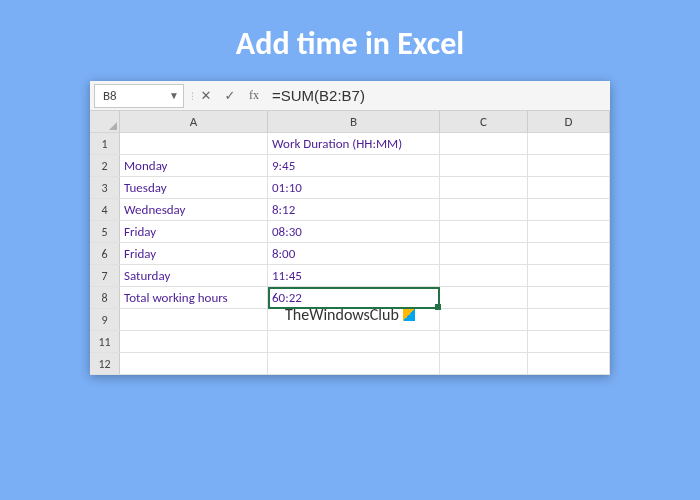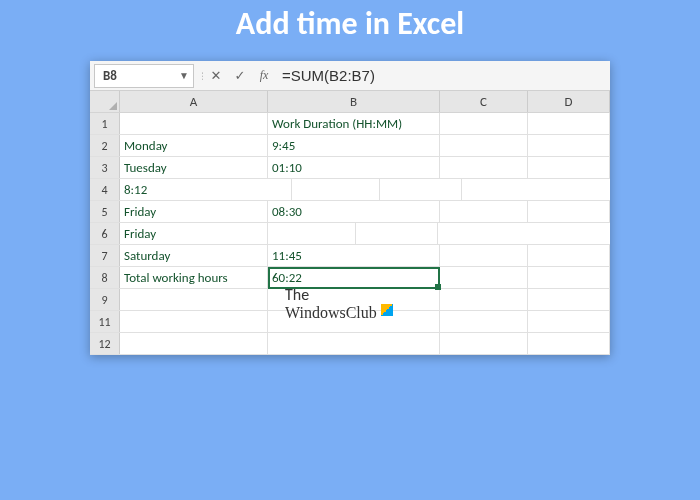--- a/index.html
+++ b/index.html
@@ -10,51 +10,50 @@
       font-family: 'Segoe UI', Calibri, Arial, sans-serif;
       display: flex;
       flex-direction: column;
       align-items: center;
       overflow: hidden;
     }
     .title {
       color: white;
       font-size: 32px;
       font-weight: 600;
-      margin-top: 4px;
+      margin-top: 24px;
       margin-bottom: 18px;
     }
     .excel-window {
       width: 520px;
       background: white;
       box-shadow: 0 2px 10px rgba(0,0,0,0.3);
       display: flex;
       flex-direction: column;
     }
     .formula-bar {
       display: flex;
       align-items: center;
       border-bottom: 1px solid #d0d0d0;
       height: 30px;
       padding: 2px 4px;
       background: #f5f5f5;
     }
     .name-box {
-      width: 100px;
+      width: 90px;
       height: 24px;
       background: white;
       border: 1px solid #c7c7c7;
       display: flex;
       align-items: center;
       justify-content: space-between;
       padding: 0 4px 0 8px;
       font-size: 13px;
       color: #444;
       margin-right: 4px;
-      font-weight: bold;
     }
     .name-box-dropdown {
       font-size: 10px;
       color: #666;
     }
     .fb-divider {
       width: 6px;
       text-align: center;
       color: #aaa;
       font-size: 9px;
@@ -63,21 +62,20 @@
       width: 24px;
       height: 24px;
       display: flex;
       align-items: center;
       justify-content: center;
       font-size: 13px;
       color: #666;
       cursor: pointer;
     }
     .fb-btn.fx {
-      font-style: italic;
       font-family: 'Times New Roman', serif;
       font-size: 12px;
     }
     .formula-input {
       flex: 1;
       height: 24px;
       border: none;
       background: transparent;
       font-size: 15px;
       color: #333;
@@ -132,21 +130,21 @@
       background: #e6e6e6;
       border-right: 1px solid #ccc;
       text-align: center;
       font-size: 12px;
       color: #444;
       line-height: 22px;
     }
     .cell {
       border-right: 1px solid #e0e0e0;
       font-size: 13px;
-      color: #14532d;
+      color: #4c1d95;
       line-height: 22px;
       padding: 0 4px;
       white-space: nowrap;
       overflow: visible;
     }
     .cell.right { text-align: left; }
     .selected-cell {
       position: absolute;
       border: 2px solid #217346;
       pointer-events: none;
@@ -160,28 +158,27 @@
       background: #217346;
     }
     .watermark {
       position: absolute;
       left: 195px;
       top: 195px;
       font-size: 16px;
       color: #333;
       line-height: 1.15;
       display: flex;
-      flex-direction: column;
+      flex-direction: row;
       pointer-events: none;
     }
     .watermark .line2 {
       display: flex;
-      align-items: flex-start;
+      align-items: center;
       gap: 4px;
-      font-family: Liberation Serif, serif;
     }
     .wm-flag {
       width: 12px;
       height: 12px;
       display: inline-block;
       position: relative;
       background: linear-gradient(135deg,
         #ffb900 0 50%,
         #00a4ef 50% 100%);
     }
@@ -231,34 +228,36 @@
       </div>
       <div class="row">
         <div class="row-header">3</div>
         <div class="cell col-A">Tuesday</div>
         <div class="cell col-B right">01:10</div>
         <div class="cell col-C"></div>
         <div class="cell col-D"></div>
       </div>
       <div class="row">
         <div class="row-header">4</div>
+        <div class="cell col-A">Wednesday</div>
         <div class="cell col-B right">8:12</div>
         <div class="cell col-C"></div>
         <div class="cell col-D"></div>
       </div>
       <div class="row">
         <div class="row-header">5</div>
         <div class="cell col-A">Friday</div>
         <div class="cell col-B right">08:30</div>
         <div class="cell col-C"></div>
         <div class="cell col-D"></div>
       </div>
       <div class="row">
         <div class="row-header">6</div>
         <div class="cell col-A">Friday</div>
+        <div class="cell col-B right">8:00</div>
         <div class="cell col-C"></div>
         <div class="cell col-D"></div>
       </div>
       <div class="row">
         <div class="row-header">7</div>
         <div class="cell col-A">Saturday</div>
         <div class="cell col-B right">11:45</div>
         <div class="cell col-C"></div>
         <div class="cell col-D"></div>
       </div>

